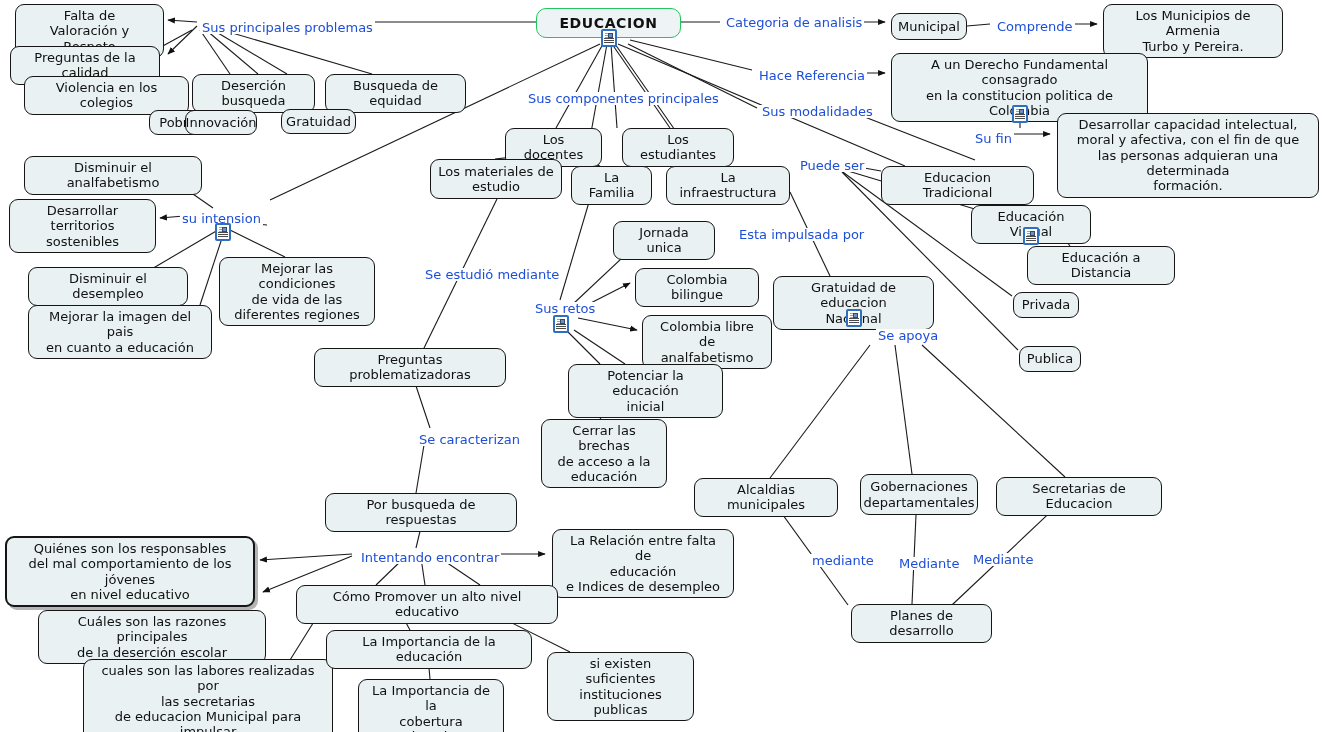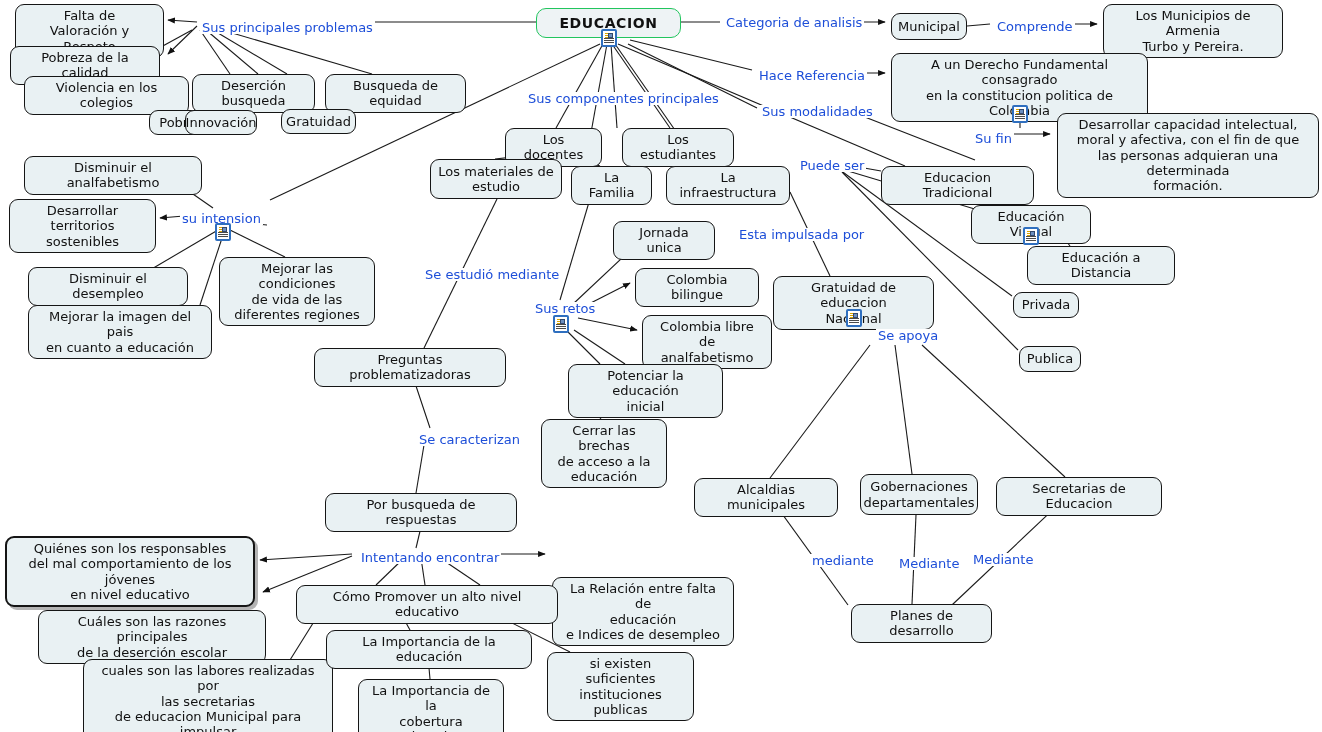--- a/index.html
+++ b/index.html
@@ -144,21 +144,21 @@
       <path d="M421 558 L425 585"></path>
       <path d="M440 558 L480 585"></path>
       <path d="M320 612 L290 660"></path>
       <path d="M400 612 L410 630"></path>
       <path d="M490 612 L570 652"></path>
       <path d="M428 657 L430 679"></path>
     </g>
   </svg>
 <div class="node" style="left: 15px; top: 4px; width: 149px; min-height: 42px; font-size: 13px;">Falta de
 Valoración y Respeto</div>
-    <div class="node" style="left: 10px; top: 46px; width: 150px; min-height: 28px; font-size: 13px;">Pobreza de la calidad</div>
+    <div class="node" style="left: 10px; top: 46px; width: 150px; min-height: 28px; font-size: 13px;">Preguntas de la calidad</div>
     <div class="node" style="left: 24px; top: 76px; width: 165px; min-height: 27px; font-size: 13px;">Violencia en los colegios</div>
     <div class="node" style="left: 192px; top: 74px; width: 123px; min-height: 28px; font-size: 13px;">Deserción busqueda</div>
     <div class="node" style="left: 325px; top: 74px; width: 141px; min-height: 28px; font-size: 13px;">Busqueda de equidad</div>
     <div class="node" style="left: 105px; top: 110px; width: 72px; min-height: 25px; font-size: 13px; margin-left: 44px;">Pobreza</div>
     <div class="node" style="left: 185px; top: 110px; width: 72px; min-height: 25px; font-size: 13px;">Innovación</div>
     <div class="node" style="left: 281px; top: 109px; width: 75px; min-height: 25px; font-size: 13px;">Gratuidad</div>
     <div class="node" style="left: 24px; top: 156px; width: 178px; min-height: 27px; font-size: 13px;">Disminuir el analfabetismo</div>
     <div class="node" style="left: 9px; top: 199px; width: 147px; min-height: 40px; font-size: 13px;">Desarrollar territorios
 sostenibles</div>
     <div class="node" style="left: 28px; top: 267px; width: 160px; min-height: 27px; font-size: 13px;">Disminuir el desempleo</div>
@@ -198,21 +198,21 @@
     <div class="node" style="left: 1019px; top: 346px; width: 62px; min-height: 26px; font-size: 13px;">Publica</div>
     <div class="node" style="left: 773px; top: 276px; width: 161px; min-height: 41px; font-size: 13px;">Gratuidad de educacion
 Nacional</div>
     <div class="node" style="left: 694px; top: 478px; width: 144px; min-height: 26px; font-size: 13px;">Alcaldias municipales</div>
     <div class="node" style="left: 860px; top: 474px; width: 118px; min-height: 41px; font-size: 13px;">Gobernaciones
 departamentales</div>
     <div class="node" style="left: 996px; top: 477px; width: 166px; min-height: 26px; font-size: 13px;">Secretarias de Educacion</div>
     <div class="node" style="left: 851px; top: 604px; width: 141px; min-height: 26px; font-size: 13px;">Planes de desarrollo</div>
     <div class="node" style="left: 314px; top: 348px; width: 192px; min-height: 26px; font-size: 13px;">Preguntas problematizadoras</div>
     <div class="node" style="left: 325px; top: 493px; width: 192px; min-height: 34px; font-size: 13px;">Por busqueda de respuestas</div>
-    <div class="node" style="left: 552px; top: 529px; width: 182px; min-height: 54px; font-size: 13px; margin-top: 48px;">La Relación entre falta de
+    <div class="node" style="left: 552px; top: 529px; width: 182px; min-height: 54px; font-size: 13px;">La Relación entre falta de
 educación
 e Indices de desempleo</div>
     <div class="node sel" style="left: 5px; top: 536px; width: 250px; min-height: 56px; font-size: 13px;">Quiénes son los responsables
 del mal comportamiento de los jóvenes
 en nivel educativo</div>
     <div class="node" style="left: 38px; top: 610px; width: 228px; min-height: 42px; font-size: 13px;">Cuáles son las razones principales
 de la deserción escolar</div>
     <div class="node" style="left: 83px; top: 659px; width: 250px; min-height: 68px; font-size: 13px;">cuales son las labores realizadas por
 las secretarias
 de educacion Municipal para impulsar

